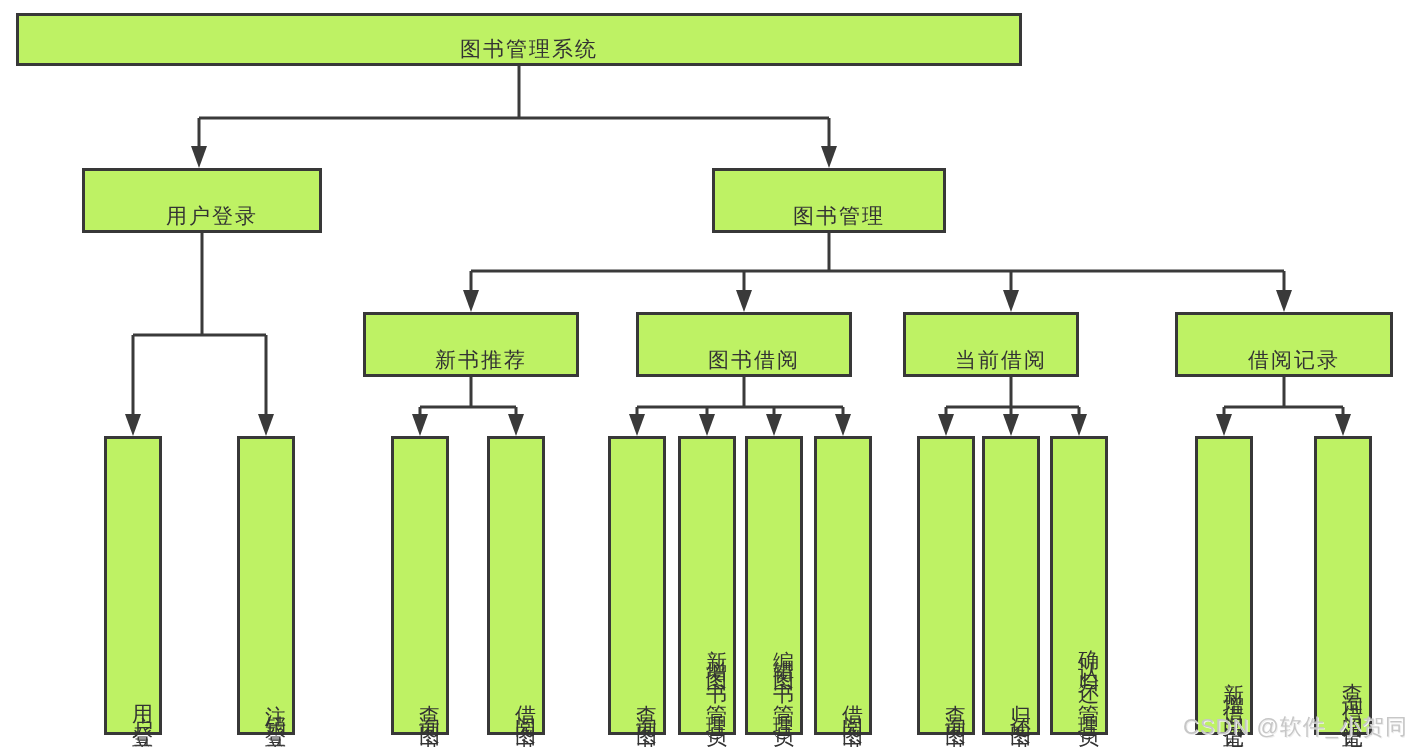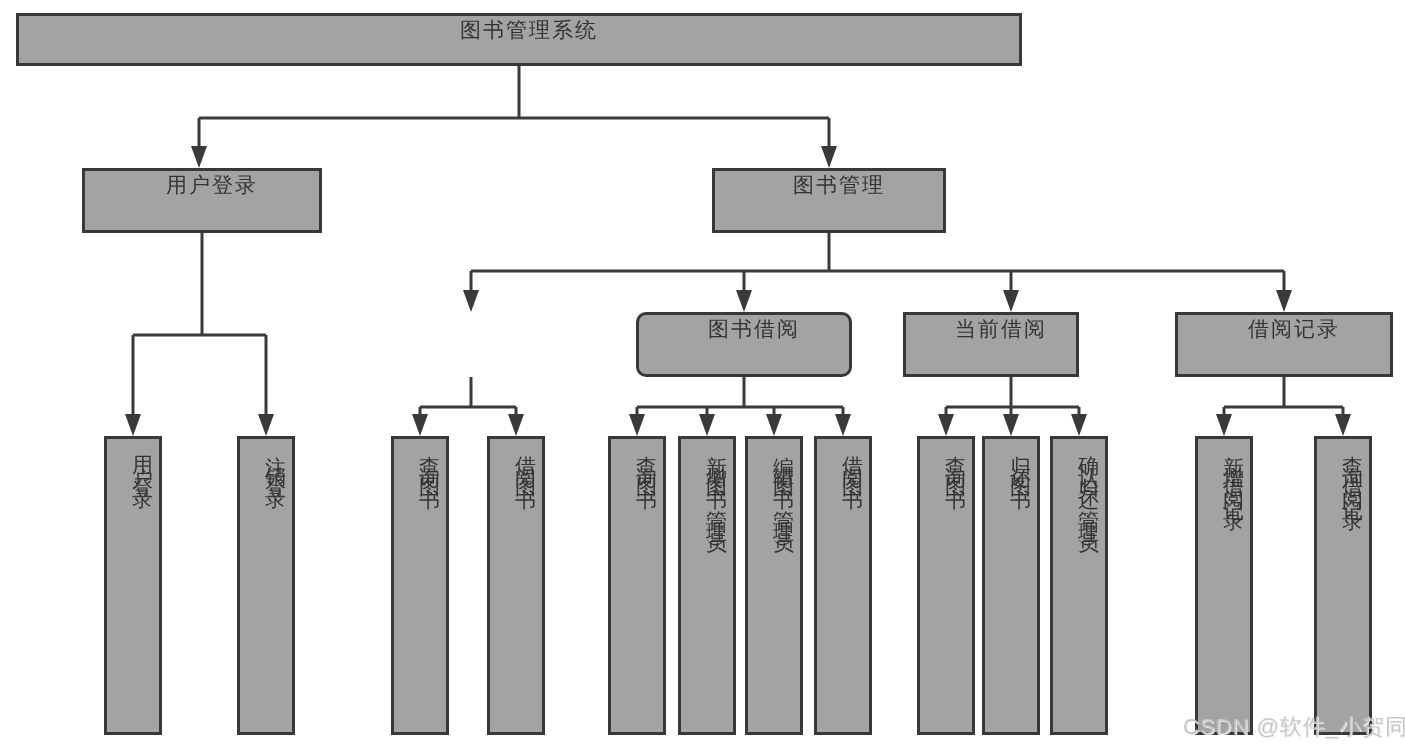--- a/index.html
+++ b/index.html
@@ -8,25 +8,25 @@
     width: 1405px;
     height: 747px;
     background: #ffffff;
     font-family: "Liberation Sans", "DejaVu Sans", sans-serif;
     overflow: hidden;
   }
   svg.connectors { position: absolute; left: 0; top: 0; width: 1405px; height: 747px; }
   .node {
     position: absolute;
     box-sizing: border-box;
-    background: #a3a3a3;
+    background: #bef264;
     border: 3px solid #383838;
     color: #333333;
     display: flex;
-    align-items: flex-start;
+    align-items: flex-end;
     justify-content: center;
     padding-left: 20px;
   }
   .hnode span {
     font-size: 21px;
     letter-spacing: 2px;
     white-space: nowrap;
   }
   .leaf span {
     writing-mode: vertical-rl;
@@ -99,21 +99,24 @@
     <span>图书管理系统</span>
   </div>
 
   <div class="node hnode" style="left:82px; top:168px; width:240px; height:65px;">
     <span>用户登录</span>
   </div>
   <div class="node hnode" style="left:712px; top:168px; width:234px; height:65px;font-family:Liberation Mono, monospace;">
     <span>图书管理</span>
   </div>
 
-  <div class="node hnode" style="left:636px; top:312px; width:216px; height:65px;border-radius:10px;">
+  <div class="node hnode" style="left:363px; top:312px; width:216px; height:65px;">
+    <span>新书推荐</span>
+  </div>
+  <div class="node hnode" style="left:636px; top:312px; width:216px; height:65px;">
     <span>图书借阅</span>
   </div>
   <div class="node hnode" style="left:903px; top:312px; width:176px; height:65px;">
     <span>当前借阅</span>
   </div>
   <div class="node hnode" style="left:1175px; top:312px; width:218px; height:65px;">
     <span>借阅记录</span>
   </div>
 
   <div class="node leaf" style="left:104px; top:436px; width:58px; height:299px;">

